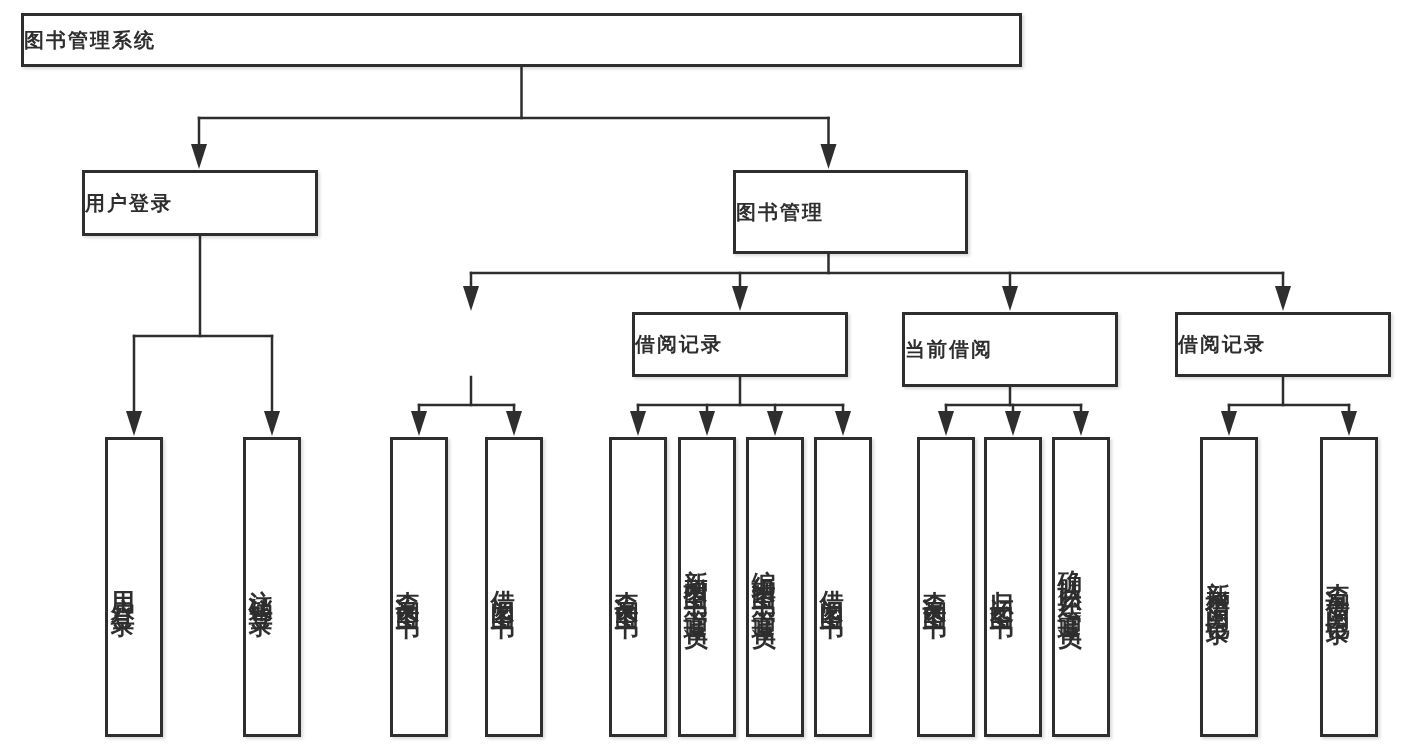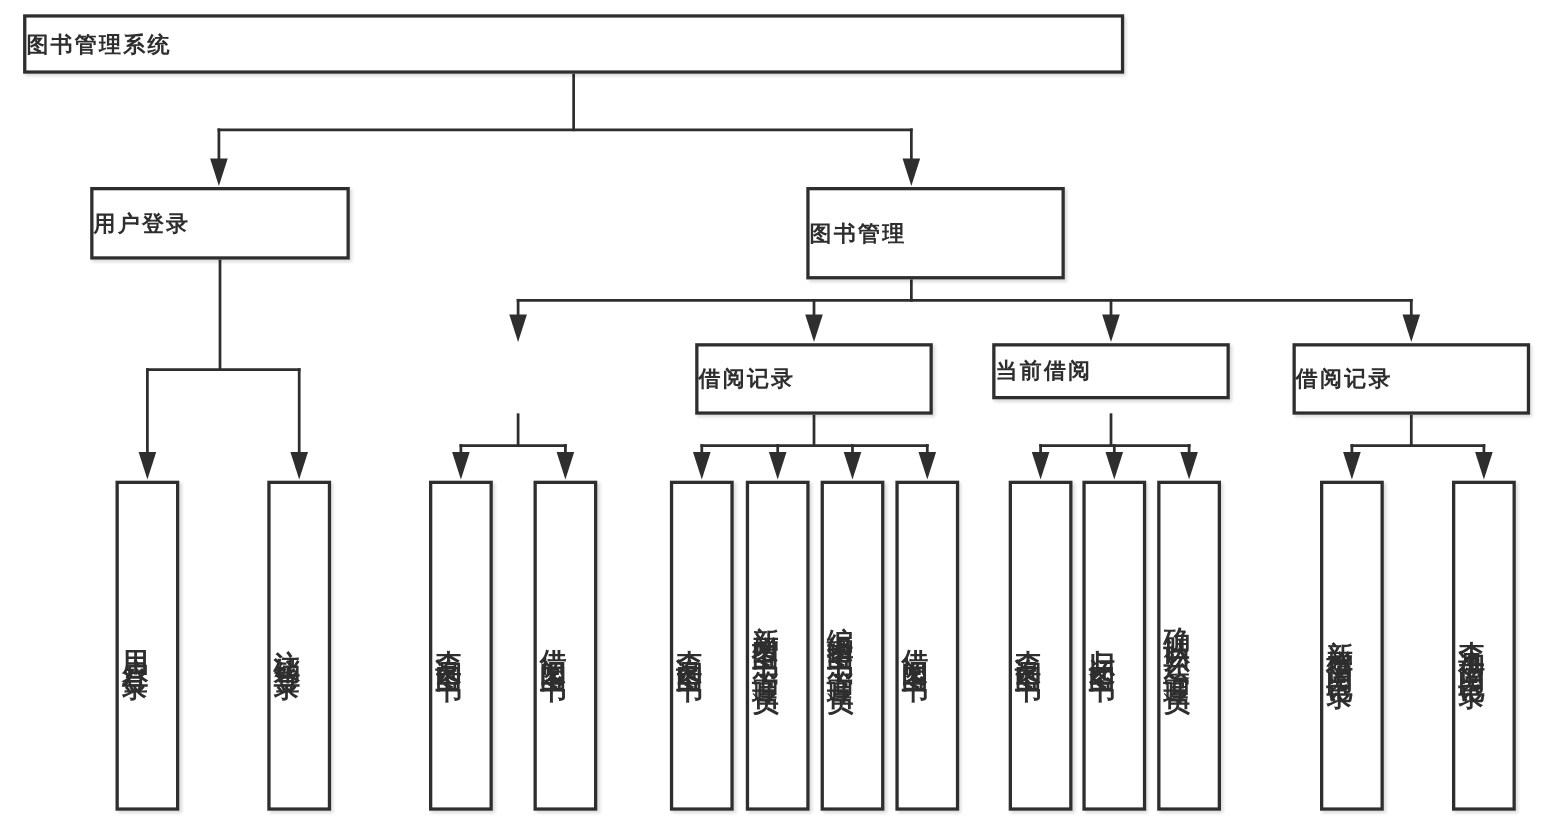--- a/index.html
+++ b/index.html
@@ -154,21 +154,21 @@
   <div class="node" style="left:82px; top:170px; width:236px; height:66px;">
     <span class="h-label">用户登录</span>
   </div>
   <div class="node" style="left:733px; top:170px; width:235px; height:84px;">
     <span class="h-label">图书管理</span>
   </div>
 
   <div class="node" style="left:632px; top:312px; width:216px; height:65px;">
     <span class="h-label">借阅记录</span>
   </div>
-  <div class="node" style="left:902px; top:312px; width:216px; height:51px;">
+  <div class="node" style="left:902px; top:312px; width:216px; height:75px;">
     <span class="h-label">当前借阅</span>
   </div>
   <div class="node" style="left:1175px; top:312px; width:216px; height:65px;">
     <span class="h-label">借阅记录</span>
   </div>
 
   <div class="node leaf" style="left:105px; top:437px; width:58px; height:300px;">
     <span class="v-label">用户登录</span>
   </div>
   <div class="node leaf" style="left:243px; top:437px; width:58px; height:300px;">

